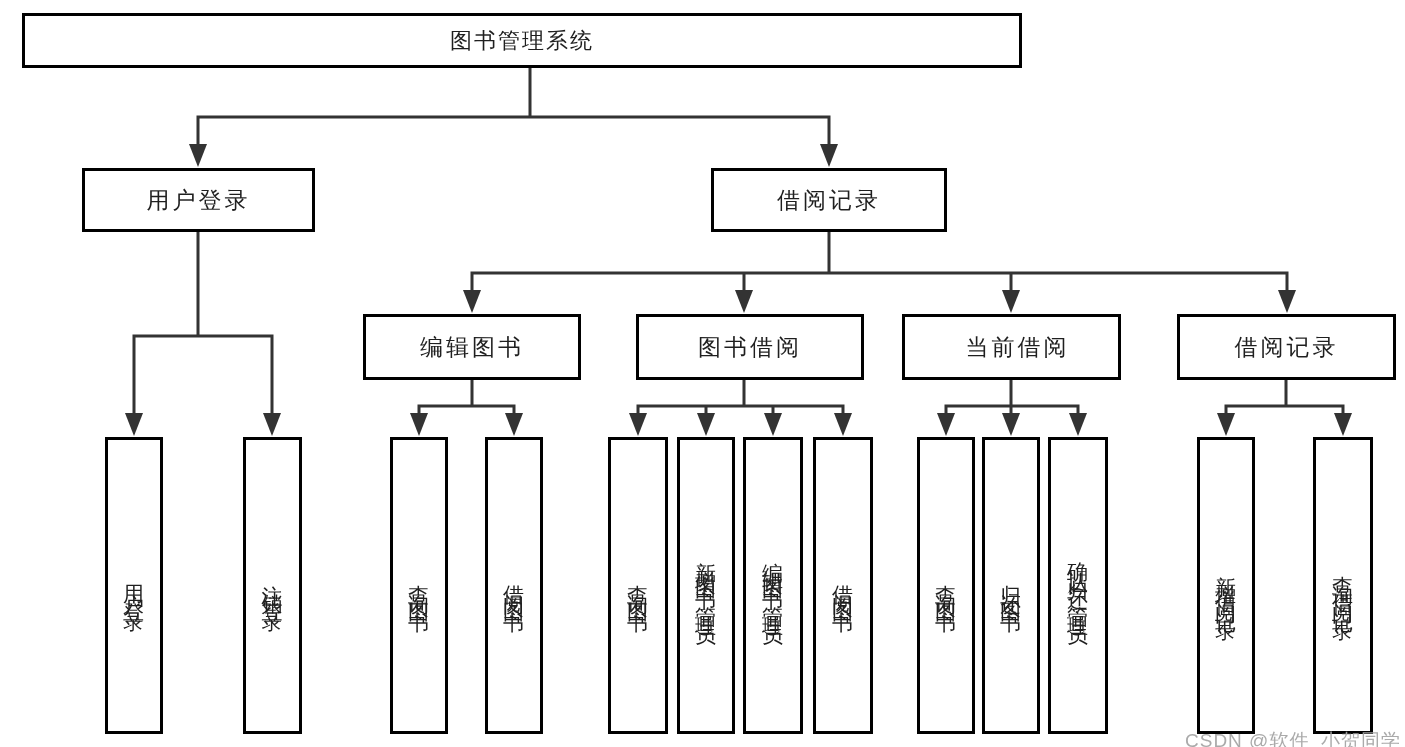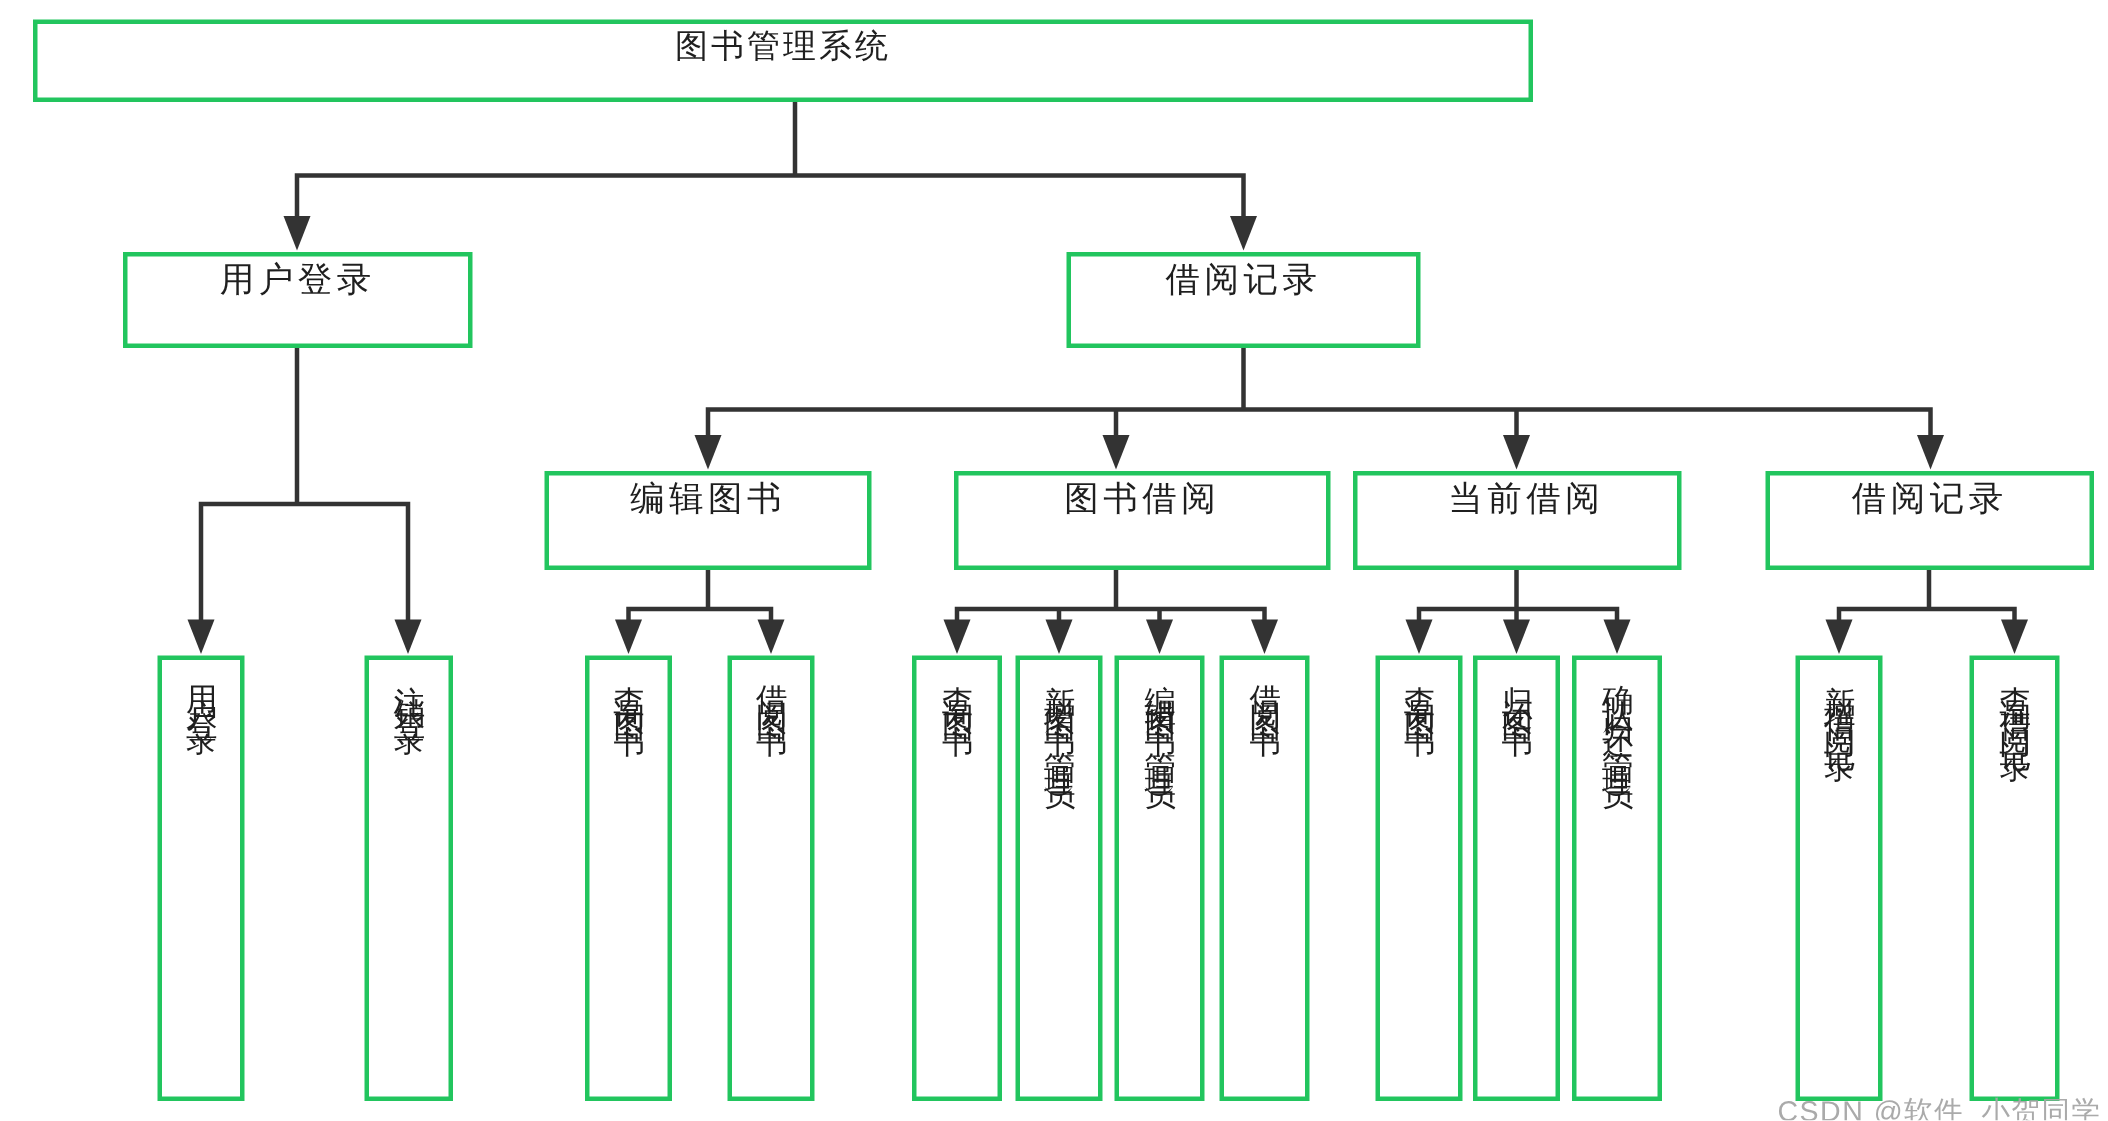--- a/index.html
+++ b/index.html
@@ -14,23 +14,23 @@
   }
   #connectors {
     position: absolute;
     left: 0; top: 0;
     width: 1405px; height: 747px;
   }
   .node {
     position: absolute;
     box-sizing: border-box;
     background: #ffffff;
-    border: 3px solid #22c55e;
+    border: 3px solid #000000;
     display: flex;
-    align-items: flex-start;
+    align-items: center;
     justify-content: center;
     z-index: 2;
   }
   .hlabel {
     font-size: 23px;
     letter-spacing: 3px;
     color: #1f1f1f;
     white-space: nowrap;
   }
   .root-label { font-size: 22px; letter-spacing: 2px; }
@@ -100,21 +100,21 @@
   <div class="node" style="left:82px; top:168px; width:233px; height:64px;">
     <span class="hlabel">用户登录</span>
   </div>
   <div class="node" style="left:711px; top:168px; width:236px; height:64px;">
     <span class="hlabel">借阅记录</span>
   </div>
 
   <div class="node" style="left:363px; top:314px; width:218px; height:66px;">
     <span class="hlabel">编辑图书</span>
   </div>
-  <div class="node" style="left:636px; top:314px; width:251px; height:66px;">
+  <div class="node" style="left:636px; top:314px; width:228px; height:66px;">
     <span class="hlabel">图书借阅</span>
   </div>
   <div class="node" style="left:902px; top:314px; width:219px; height:66px;padding-left:12px;">
     <span class="hlabel">当前借阅</span>
   </div>
   <div class="node" style="left:1177px; top:314px; width:219px; height:66px;">
     <span class="hlabel">借阅记录</span>
   </div>
 
   <div class="node leaf" style="left:105px; width:58px;">

